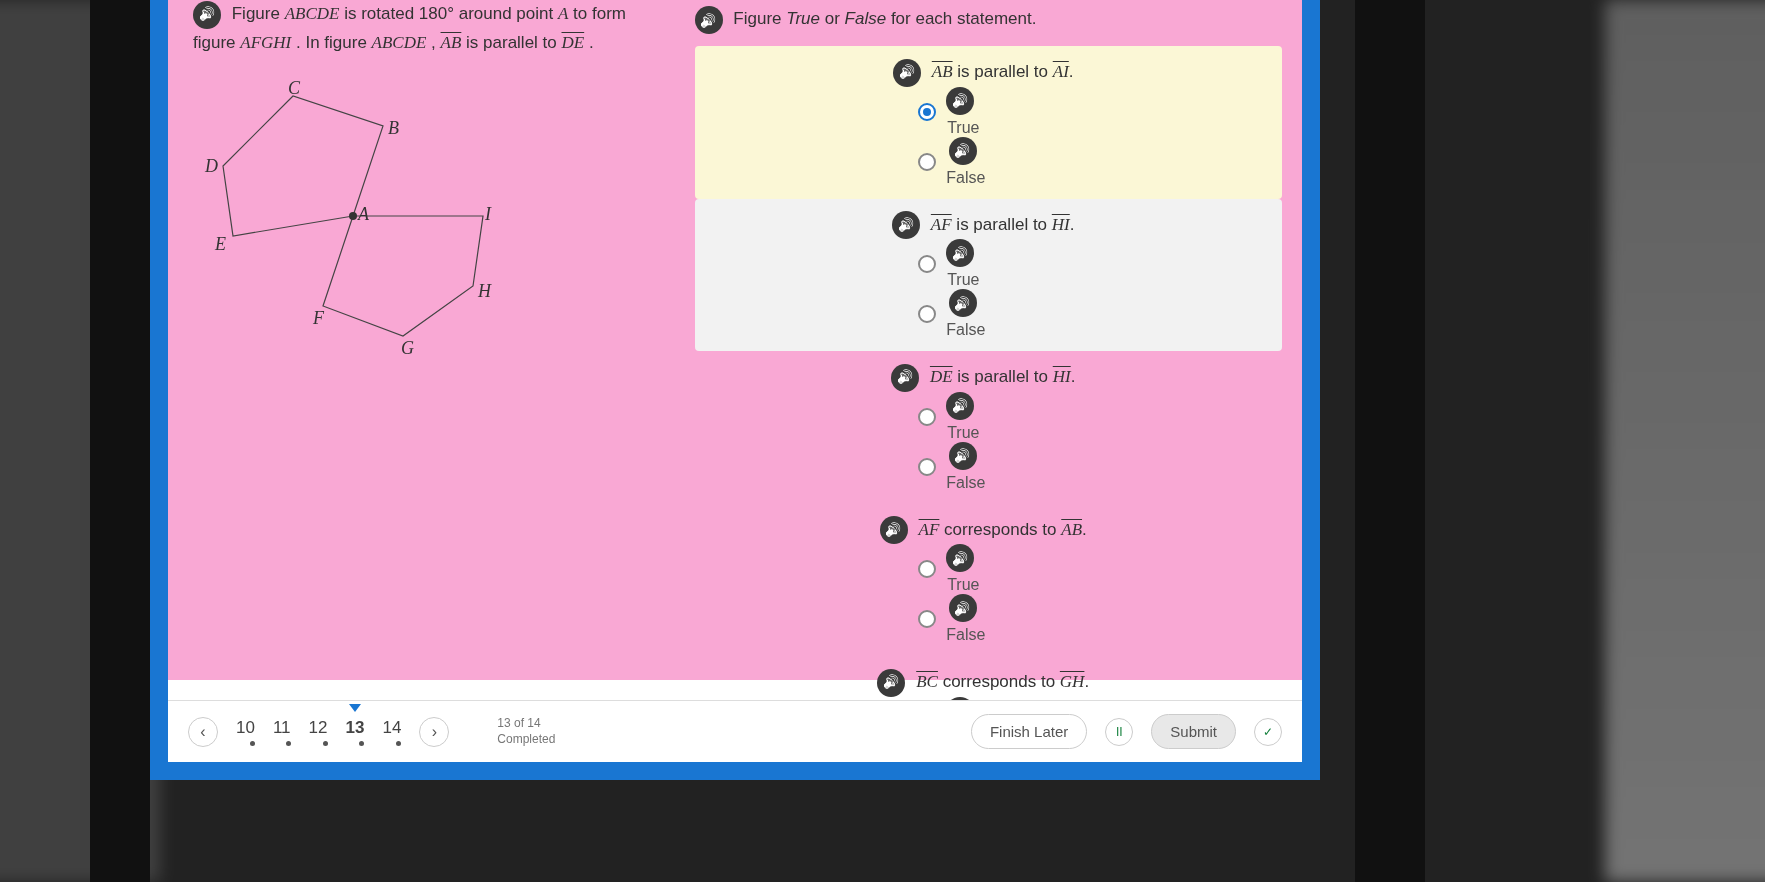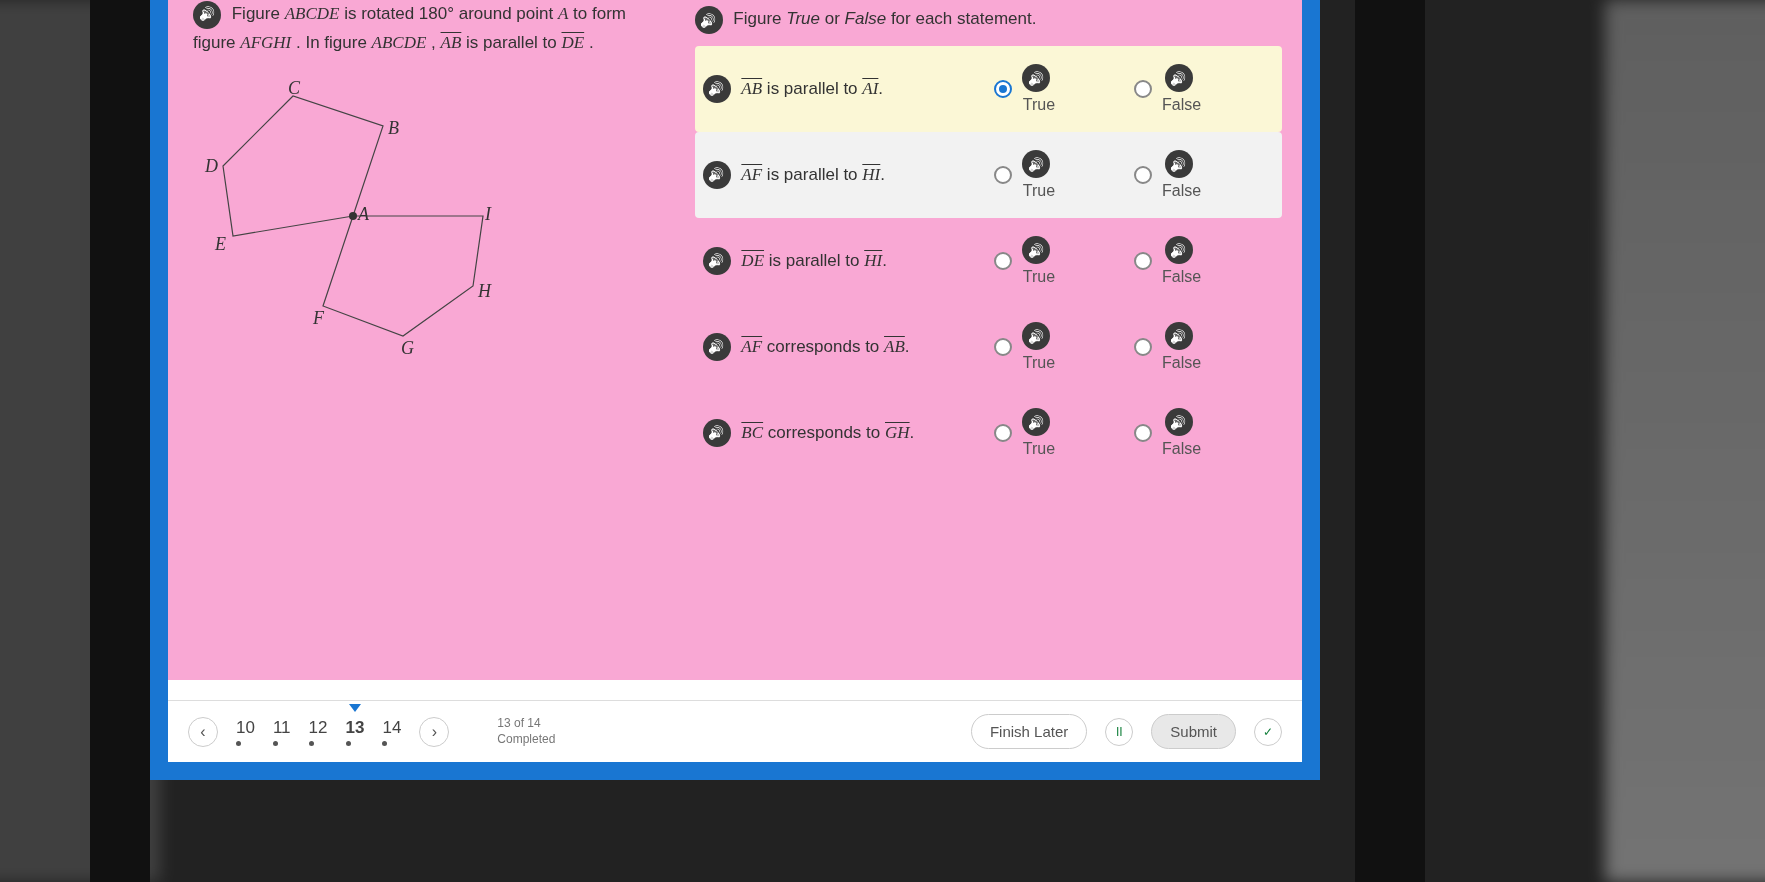--- a/index.html
+++ b/index.html
@@ -90,20 +90,21 @@
   .sub-instruction {
     padding: 6px 0 12px 0;
     font-size: 17px;
   }
   .tf-row {
     display: flex;
     align-items: center;
     padding: 12px 8px;
     border-radius: 4px;
     min-height: 86px;
+    flex-direction: column;
   }
   .tf-row.selected { background: #fbf7d6; }
   .tf-row.alt { background: #f2f2f2; }
   .statement {
     flex: 1;
     line-height: 1.6;
     padding-right: 10px;
   }
   .opt-group {
     display: flex;
@@ -147,21 +148,21 @@
   }
   .nav-arrow {
     width: 30px; height: 30px;
     border: 1px solid #ccc;
     border-radius: 50%;
     background:#fff;
     display:flex;align-items:center;justify-content:center;
     color:#555;font-size:16px;cursor:pointer;
   }
   .page-nums { display:flex; gap:18px; font-size:17px; color:#444;}
-  .page-num { display:flex; flex-direction:column; align-items:flex-start; cursor:pointer;}
+  .page-num { display:flex; flex-direction:column; align-items:flex-end; cursor:pointer;}
   .page-dot { width:5px;height:5px;border-radius:50%;background:#555;margin-top:3px;}
   .page-num.current { font-weight:600; position:relative;}
   .page-num.current::before{
     content:""; position:absolute; top:-14px; left:50%; transform:translateX(-50%);
     border-left:6px solid transparent;border-right:6px solid transparent;border-top:8px solid #1976d2;
   }
   .progress-text { font-size:12px; color:#777; line-height:1.3; margin-left:30px;}
   .spacer{flex:1;}
   .pill-btn {
     padding: 8px 18px;

